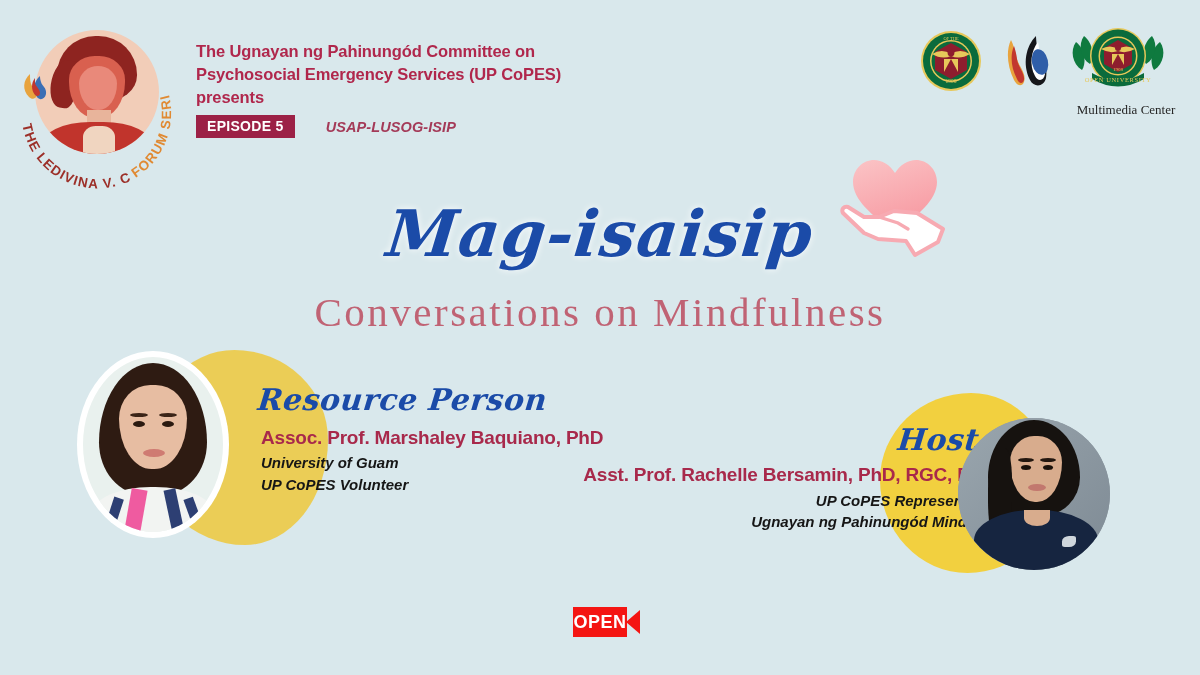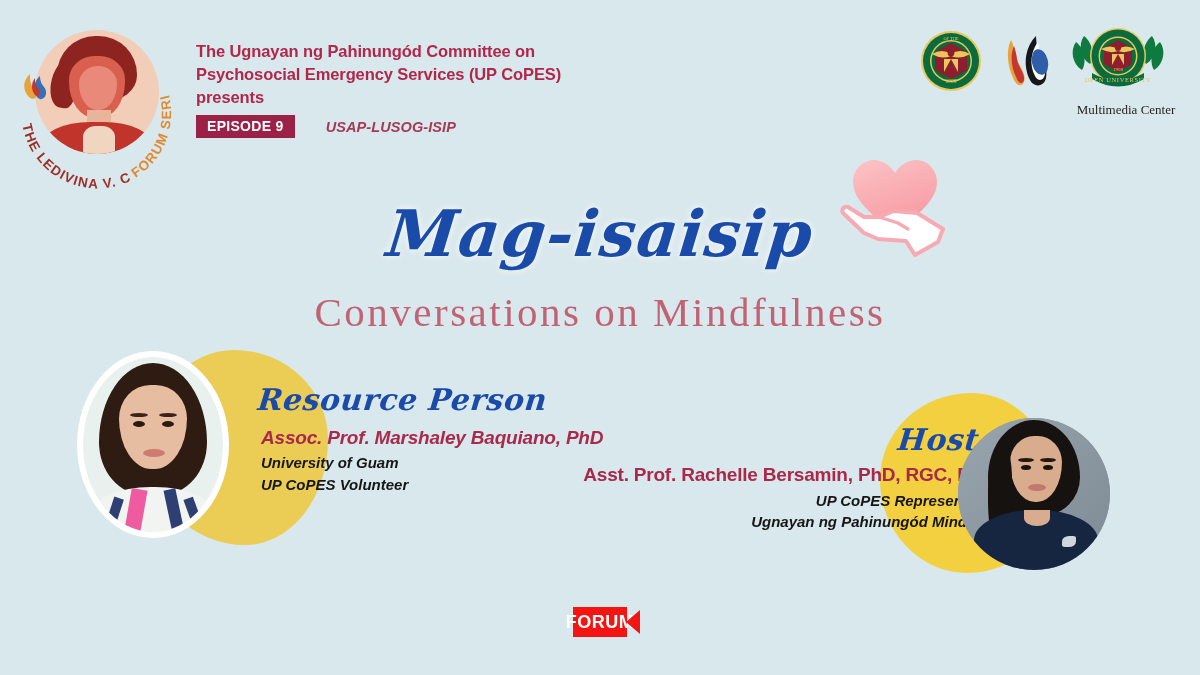--- a/index.html
+++ b/index.html
@@ -265,21 +265,20 @@
     transform: skewX(-6deg);
   }
   #rp-name {
     position: absolute;
     left: 261px;
     top: 427px;
     font-size: 19px;
     font-weight: bold;
     color: #a8294b;
     letter-spacing: -0.2px;
-    font-style: italic;
   }
   #rp-aff1, #rp-aff2 {
     position: absolute;
     left: 261px;
     font-size: 15px;
     font-weight: bold;
     font-style: italic;
     color: #161616;
   }
   #rp-aff1 { top: 454px; }
@@ -404,21 +403,21 @@
       <path d="M20 6 C14 11 12 20 17 27 C20 31 25 29 26 24 C27 18 22 16 21 12 C20 9 20 7 20 6 Z" fill="#3b6fb5"></path>
       <path d="M15 8 C11 13 11 20 15 25 C17 27 20 26 20 23 C20 19 16 17 15 13 Z" fill="#c2372f"></path>
     </svg>
   </div>
 
   <div id="header-text">
     <div class="hdr-line">The Ugnayan ng Pahinungód  Committee on</div>
     <div class="hdr-line">Psychosocial Emergency Services (UP CoPES)</div>
     <div class="hdr-line">presents</div>
     <div id="episode-row">
-      <span id="episode-badge">EPISODE 9</span>
+      <span id="episode-badge">EPISODE 5</span>
       <span id="episode-tagline">USAP-LUSOG-ISIP</span>
     </div>
   </div>
 
   <div id="logos">
 
     <svg class="seal" id="logo-up-seal" width="62" height="62" viewBox="0 0 62 62">
       <circle cx="31" cy="31" r="30" fill="#e7c85a"></circle>
       <circle cx="31" cy="31" r="28" fill="#0a6b3c"></circle>
       <circle cx="31" cy="31" r="21" fill="#e7c85a"></circle>
@@ -520,16 +519,16 @@
       <div class="p-eye" style="left:85px;top:47px;width:10px;height:5px;background:#1a110a;"></div>
       <div class="p-lip" style="left:70px;top:66px;width:18px;height:7px;background:#c2786e;"></div>
       <div style="position:absolute;left:30px;top:30px;width:24px;height:104px;background:#16120f;border-radius:40% 30% 50% 50%;"></div>
       <div class="p-body" style="left:16px;top:92px;width:124px;height:66px;background:#162540;"></div>
       <div style="position:absolute;left:66px;top:92px;width:26px;height:16px;background:#d8ac8d;border-radius:0 0 50% 50%;"></div>
       <div style="position:absolute;left:104px;top:118px;width:14px;height:11px;background:#cfd6dc;border-radius:50% 20% 50% 20%;"></div>
     </div>
   </div>
 
   <div id="live-row">
-    <span id="live-badge">FORUM</span>
+    <span id="live-badge">OPEN</span>
   </div>
 
 </div>
 
 </body></html>

